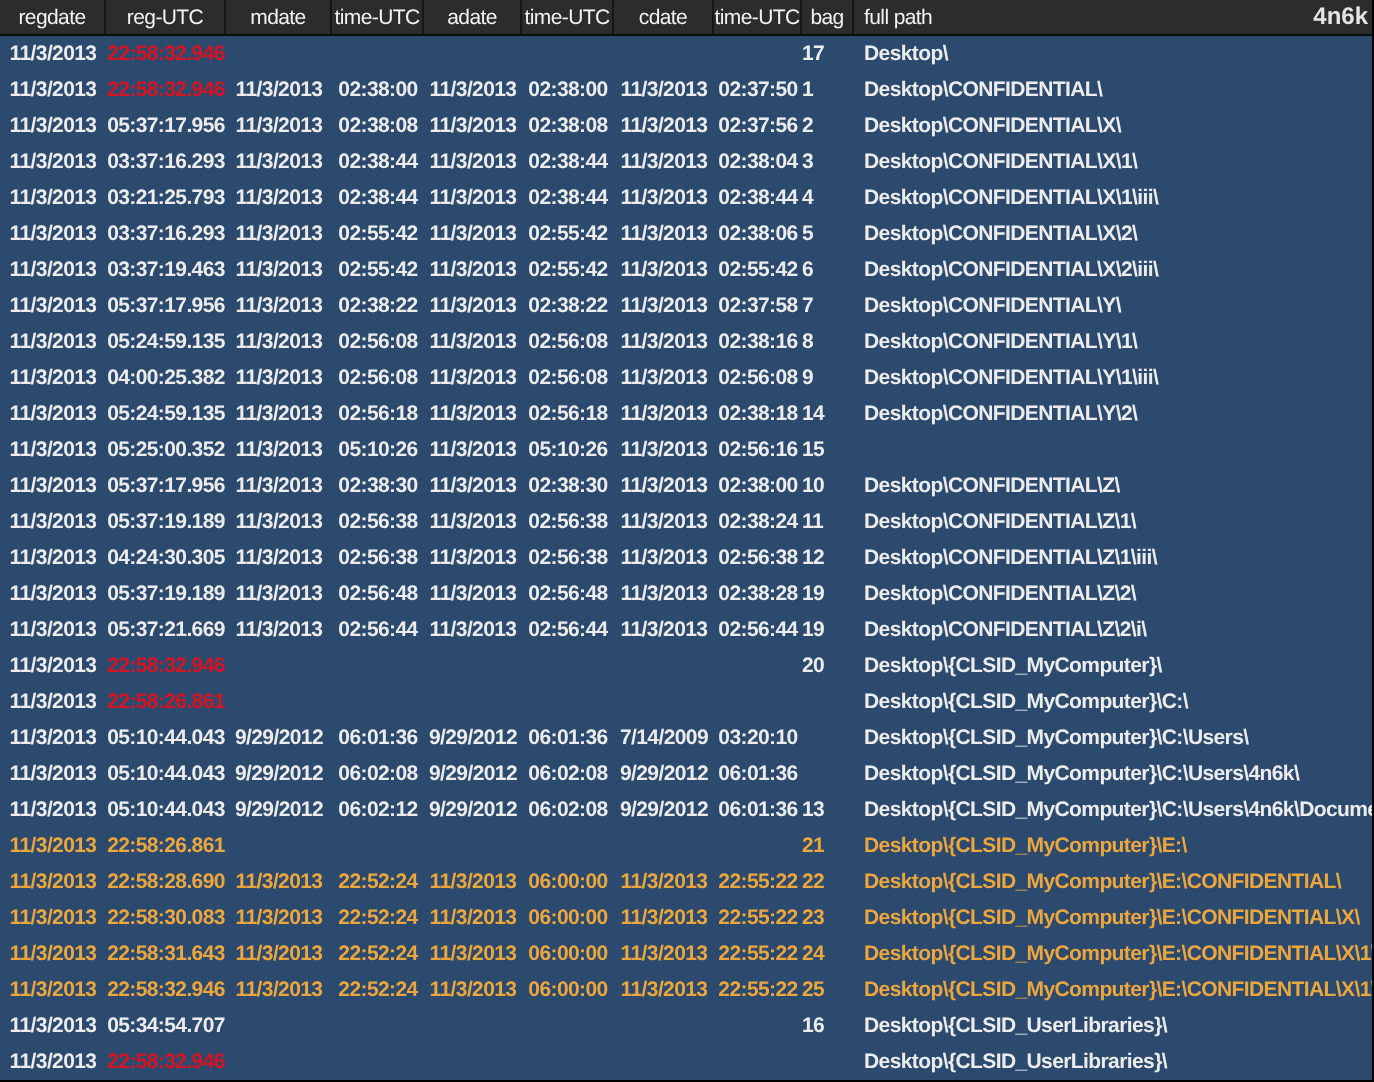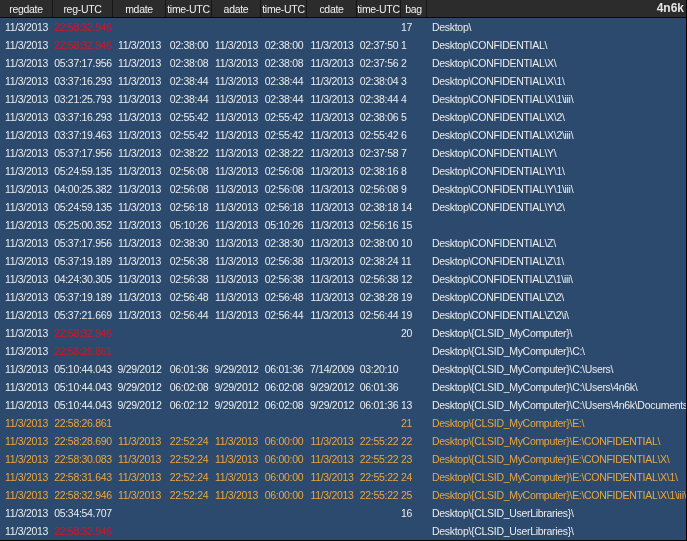--- a/index.html
+++ b/index.html
@@ -31,21 +31,21 @@
     border-right:1px solid #161616;
     white-space:nowrap;overflow:hidden;
     height:100%;
   }
   .hdr .hcell.path{justify-content:flex-start;padding-left:5px;border-right:none;}
   .watermark{
     position:absolute;top:1px;right:2px;
     font-weight:bold;font-size:12px;color:#e5e5e5;
     letter-spacing:0;
   }
-  .rows{position:relative;}
+  .rows{position:relative;font-weight:bold;}
   .row{
     display:grid;
     grid-template-columns:53px 60px 53px 46px 49px 46px 50px 44px 26px 1fr;
     height:18px;line-height:18px;
     white-space:nowrap;
   }
   .row .cell{
     text-align:center;
     overflow:visible;
     white-space:nowrap;
@@ -62,20 +62,21 @@
   <div class="hdr" id="hdr">
     <div class="hcell">regdate</div>
       <div class="hcell">reg-UTC</div>
       <div class="hcell">mdate</div>
       <div class="hcell">time-UTC</div>
       <div class="hcell">adate</div>
       <div class="hcell">time-UTC</div>
       <div class="hcell">cdate</div>
       <div class="hcell">time-UTC</div>
       <div class="hcell">bag</div>
+      <div class="hcell path">full path</div>
       <span class="watermark">4n6k</span>
   </div>
   <div class="rows" id="rows">
       <div class="row">
         <span class="cell">11/3/2013</span>
         <span class="cell red">22:58:32.946</span>
         <span class="cell"></span>
         <span class="cell"></span>
         <span class="cell"></span>
         <span class="cell"></span>

